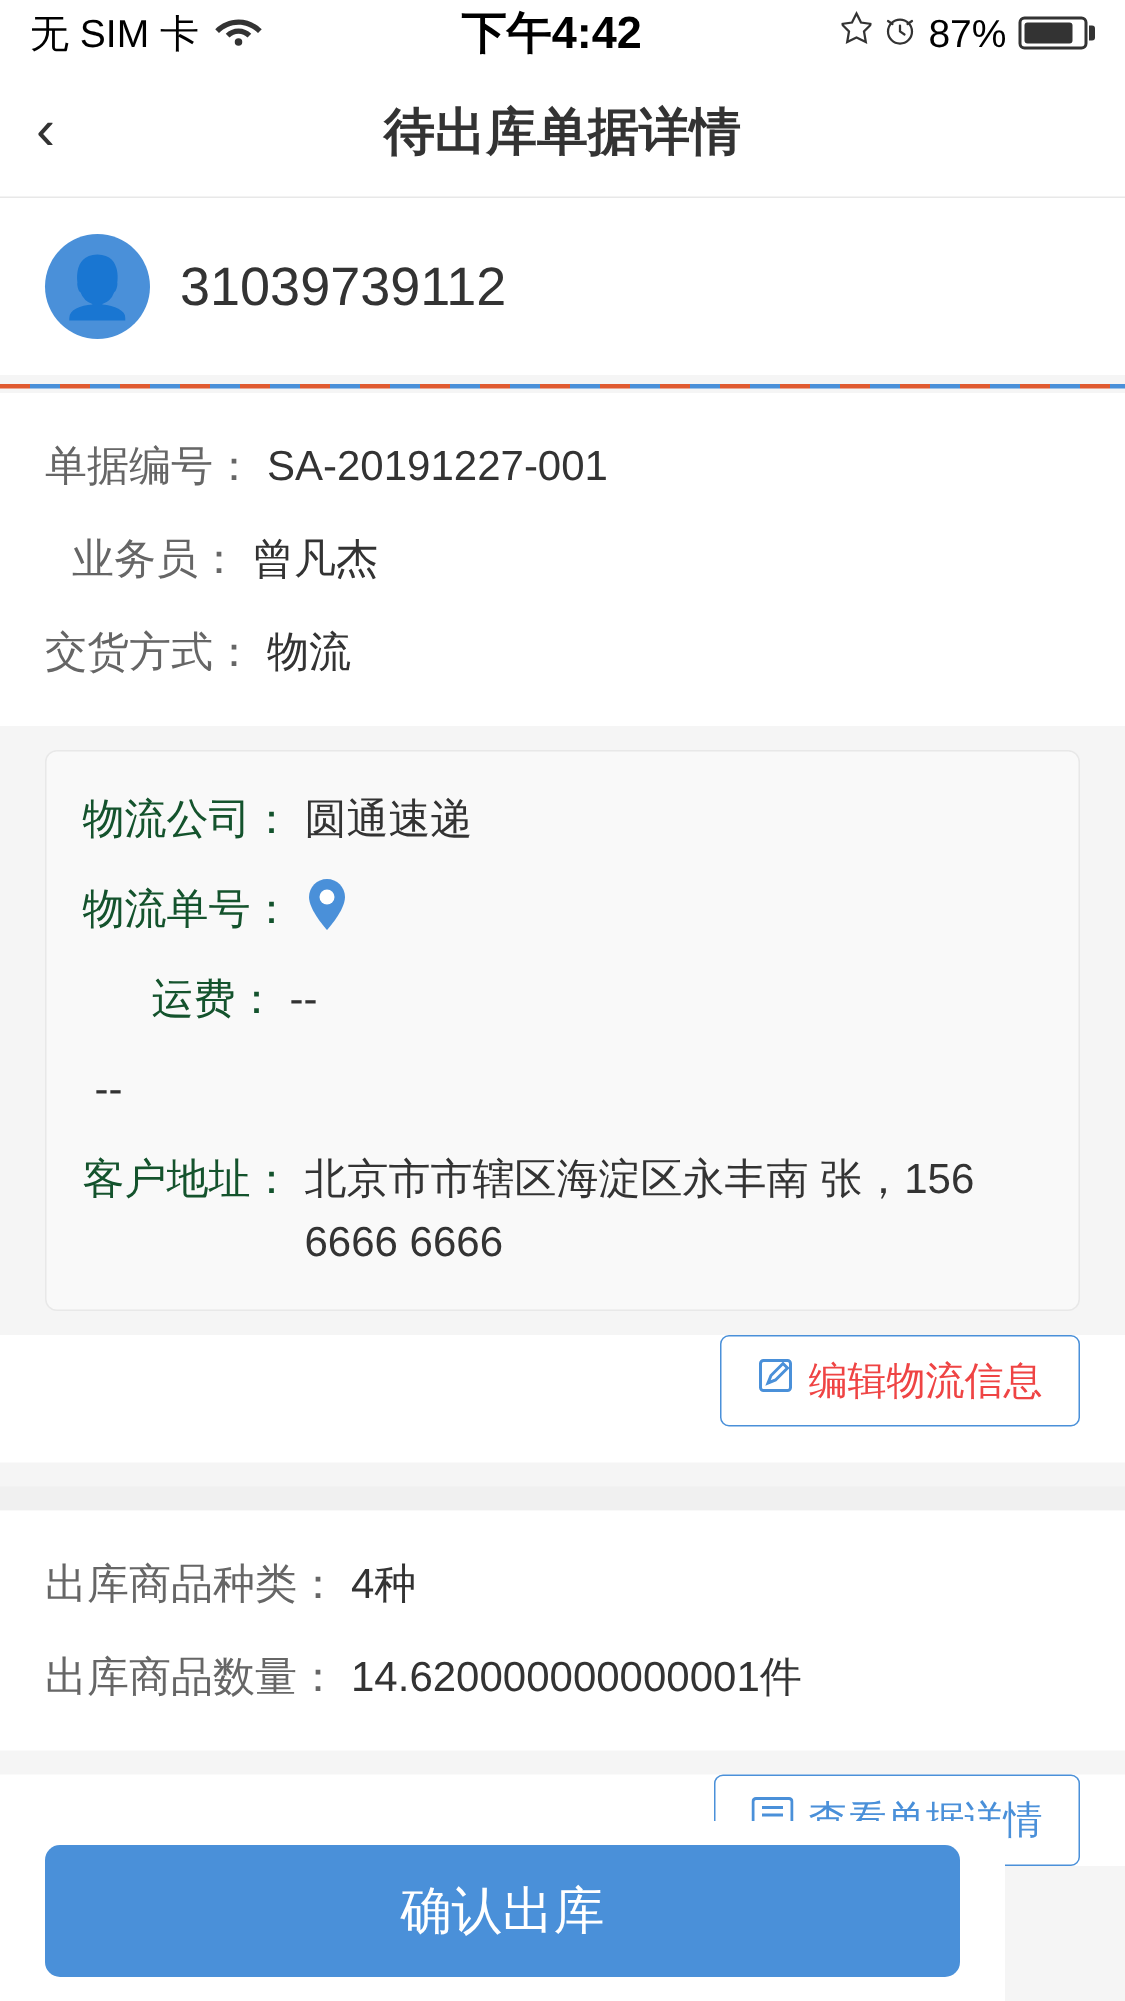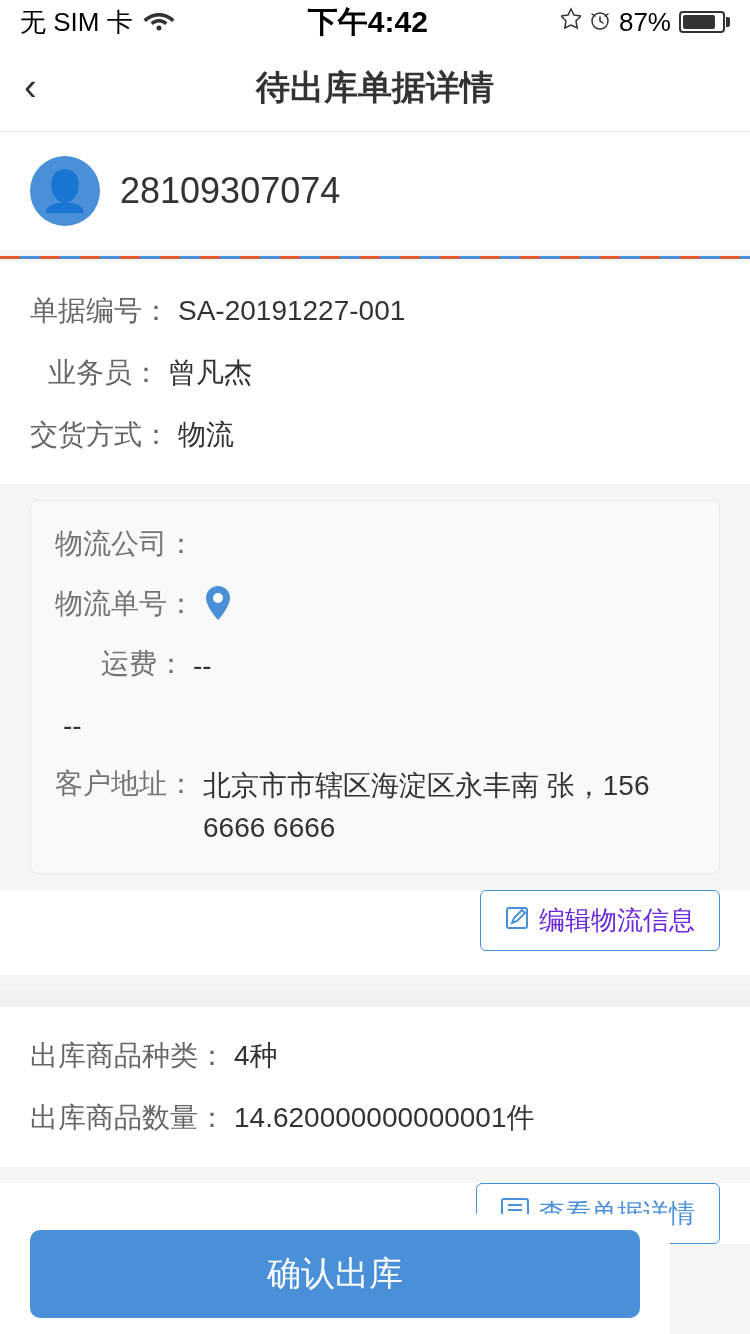--- a/index.html
+++ b/index.html
@@ -184,25 +184,24 @@
       display: flex;
       align-items: flex-start;
       margin-bottom: 18px;
       font-size: 28px;
       line-height: 1.5;
     }
     .logistics-row:last-child {
       margin-bottom: 0;
     }
     .logistics-label {
-      color: #737373;
+      color: #14532d;
       min-width: 130px;
       text-align: right;
       flex-shrink: 0;
-      font-family: Liberation Mono, monospace;
     }
     .logistics-value {
       color: #333;
       margin-left: 8px;
       flex: 1;
       display: flex;
       align-items: center;
       gap: 12px;
     }
     .location-pin-wrapper {
@@ -222,21 +221,21 @@
       background: #fff;
       margin-bottom: 16px;
     }
     .edit-btn {
       display: flex;
       align-items: center;
       gap: 10px;
       border: 1px solid #4a90d9;
       border-radius: 6px;
       padding: 12px 24px;
-      color: #6d28d9;
+      color: #ef4444;
       font-size: 26px;
       background: #fff;
       cursor: pointer;
     }
     .edit-icon {
       font-size: 24px;
     }
 
     
     .section-divider {
@@ -349,21 +348,21 @@
   <div class="nav-back">‹</div>
   <div class="nav-title">待出库单据详情</div>
 </div>
 
 <div class="page-content">
 
   <div class="customer-header">
     <div class="avatar">
       <span class="avatar-icon">👤</span>
     </div>
-    <span class="customer-phone">28109307074</span>
+    <span class="customer-phone">31039739112</span>
   </div>
 
   <div class="dashed-separator"></div>
 
   <div class="info-section">
     <div class="info-row">
       <span class="info-label">单据编号：</span>
       <span class="info-value">SA-20191227-001</span>
     </div>
     <div class="info-row">
@@ -372,20 +371,21 @@
     </div>
     <div class="info-row">
       <span class="info-label">交货方式：</span>
       <span class="info-value">物流</span>
     </div>
   </div>
 
   <div class="logistics-card">
     <div class="logistics-row">
       <span class="logistics-label">物流公司：</span>
+      <span class="logistics-value">圆通速递</span>
     </div>
     <div class="logistics-row">
       <span class="logistics-label">物流单号：</span>
       <span class="logistics-value">
         <span class="location-pin-wrapper">
           <svg width="30" height="36" viewBox="0 0 30 36">
             <path d="M15 2C8.4 2 3 7.4 3 14c0 9 12 22 12 22S27 23 27 14C27 7.4 21.6 2 15 2z" fill="#4a90d9"></path>
             <circle cx="15" cy="14" r="5" fill="white"></circle>
           </svg>
         </span>

